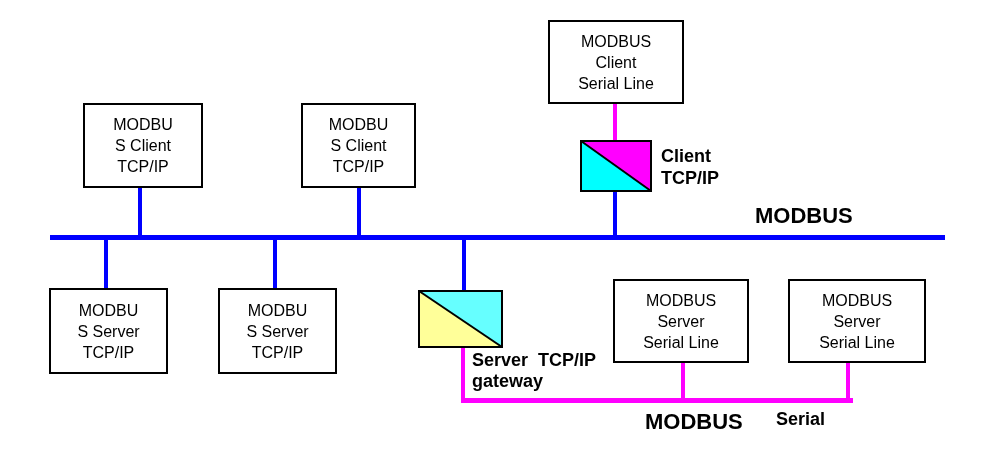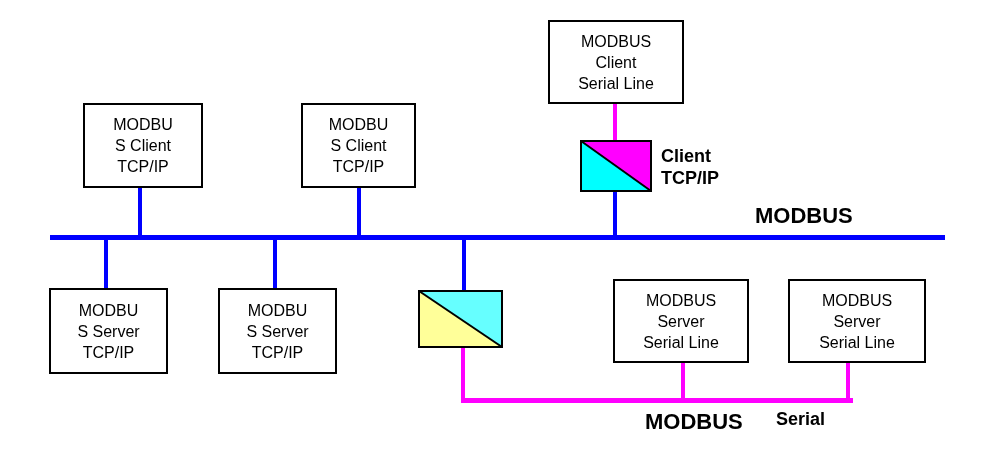--- a/index.html
+++ b/index.html
@@ -117,15 +117,17 @@
   </svg>
 
   <div class="lbl" id="lbl-tcp-bus">MODBUS</div>
   <div class="lbl" id="lbl-serial-word1">MODBUS</div>
   <div class="lbl" id="lbl-serial-word2">Serial</div>
   <div class="lbl" id="lbl-cgw">
     <div>Client</div>
     <div>TCP/IP</div>
   </div>
   <div class="lbl" id="lbl-sgw">
+    <div class="ws">Server TCP/IP</div>
+    <div>gateway</div>
   </div>
 
 </div>
 
 </body></html>

